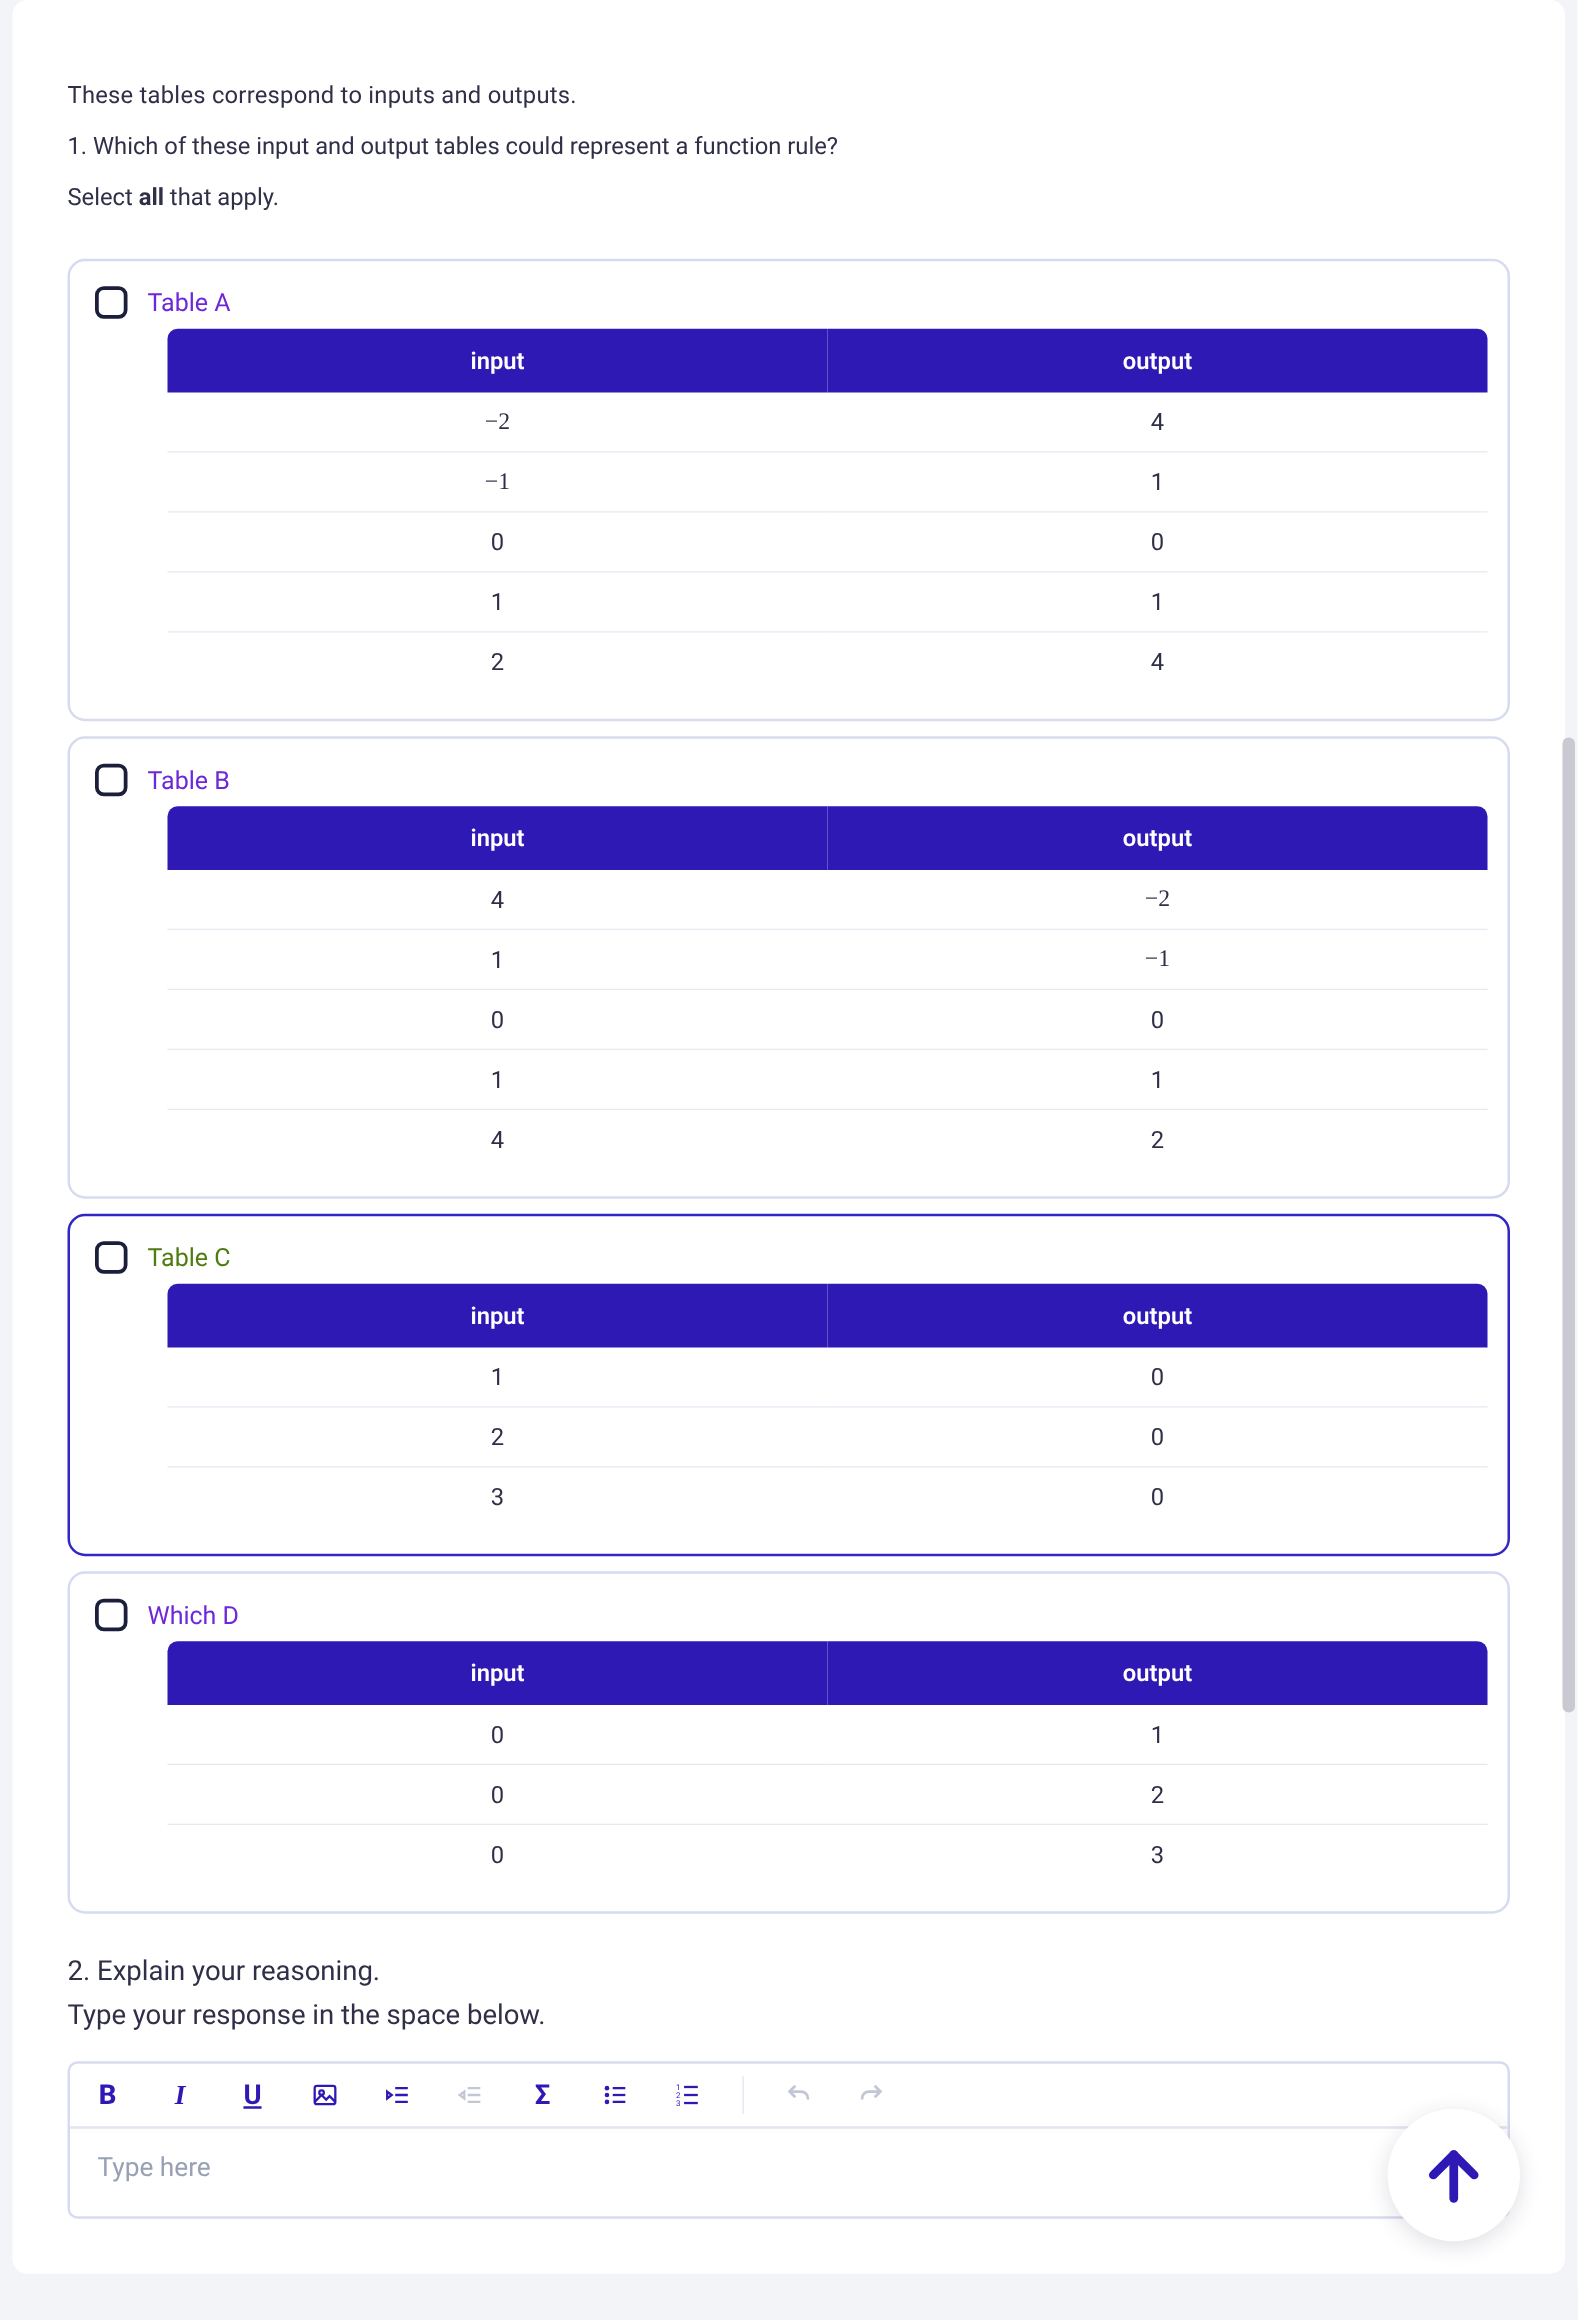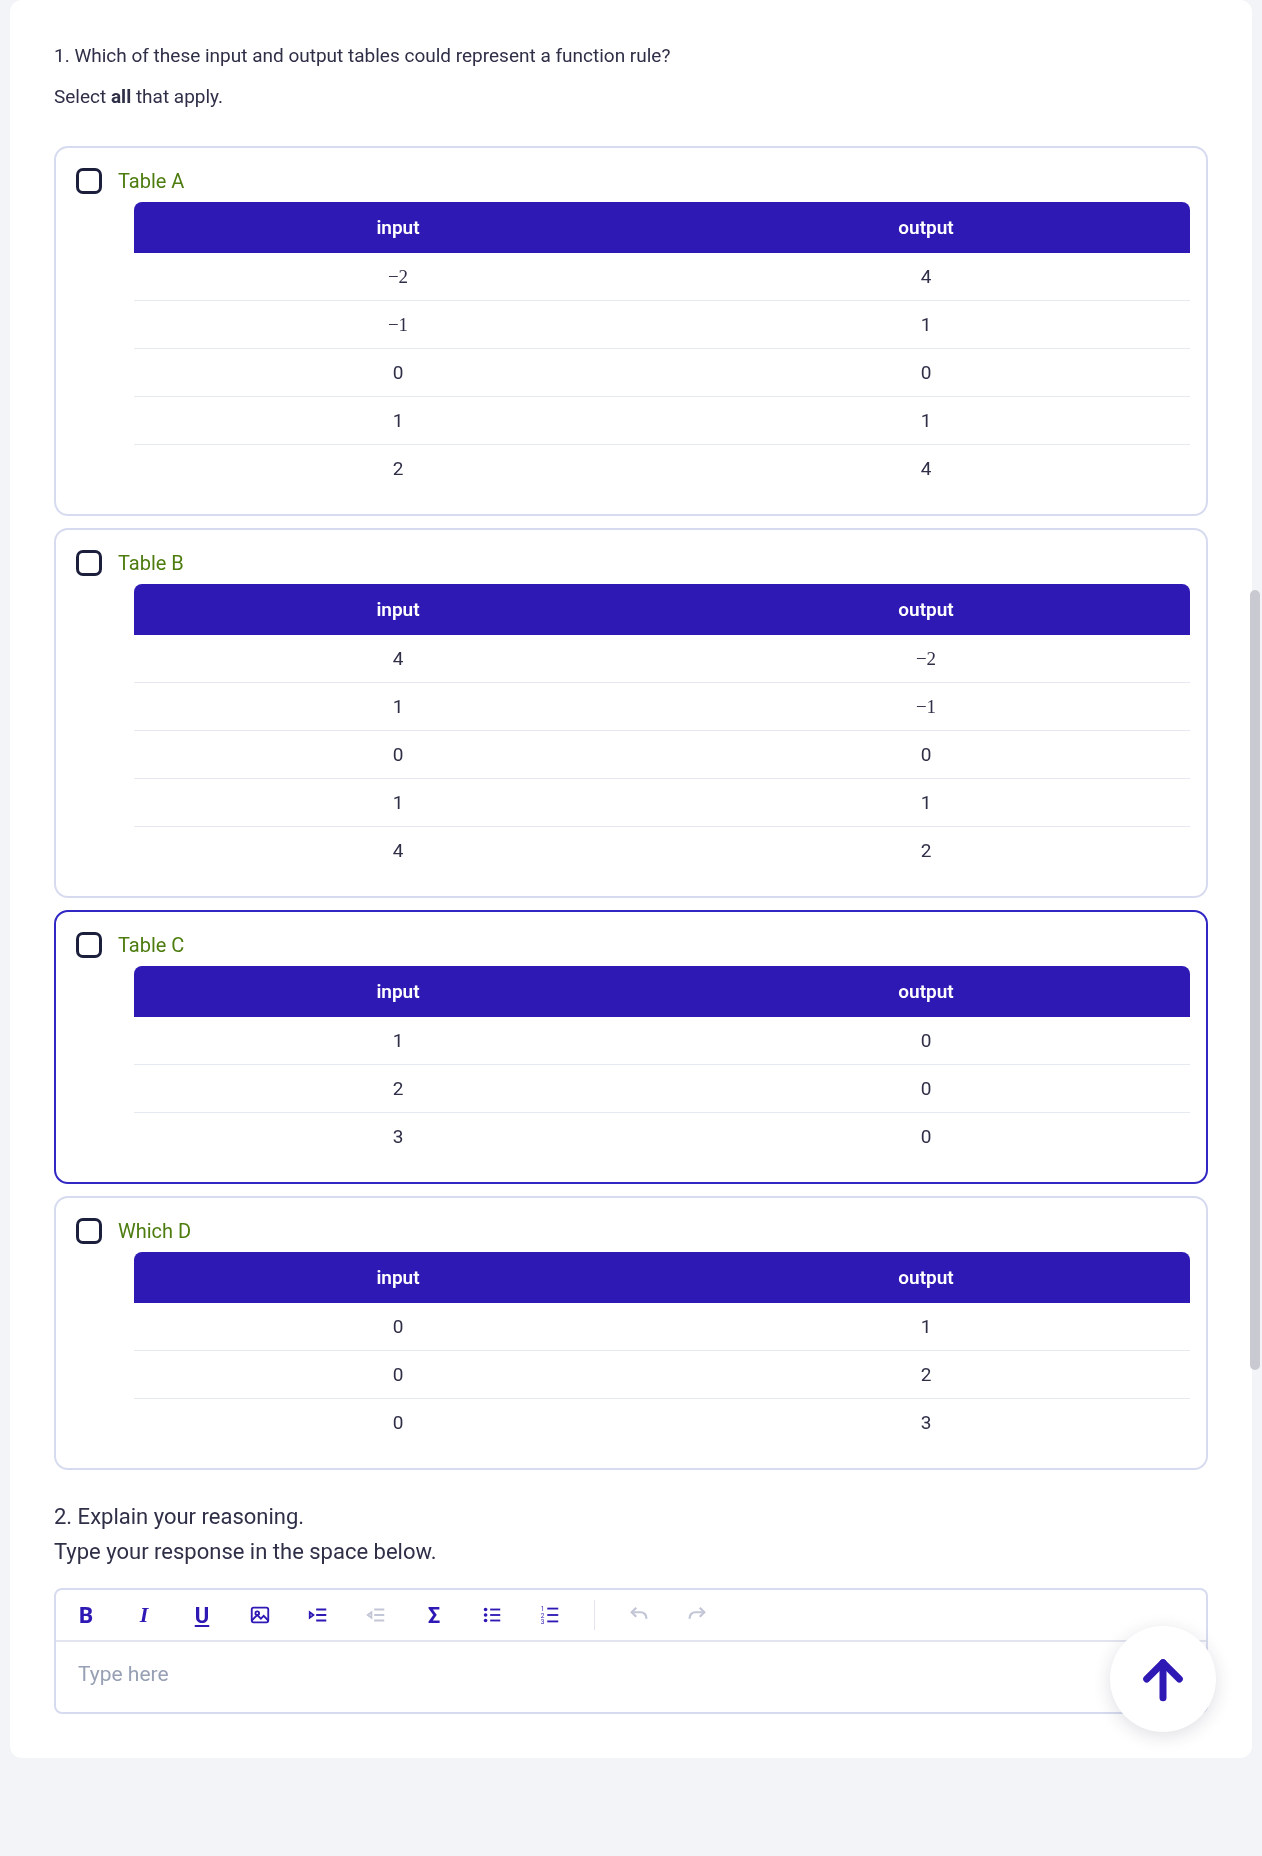--- a/index.html
+++ b/index.html
@@ -32,21 +32,21 @@
   }
   .option.selected { border-color:#3127c4; }
   .opt-head { display:flex; align-items:center; gap:16px; margin:4px 0 8px 0; }
   .checkbox {
     width:26px; height:26px;
     border:3px solid #1b1f3b;
     border-radius:7px;
     display:inline-block;
     flex:0 0 26px;
   }
-  .opt-label { font-size:20px; color:#4d7c0f; }
+  .opt-label { font-size:20px; color:#6d28d9; }
   .option.selected .opt-label { color:#4d7c0f; }
   .tbl-wrap { padding-left:58px; }
   table {
     width:100%;
     border-collapse:separate;
     border-spacing:0;
     table-layout:fixed;
   }
   thead th {
     background:#2f19b5;
@@ -118,20 +118,21 @@
     background:#c9c9d1;
     border-radius:5px;
   }
   .neg { font-family: "Cambria Math", "STIXGeneral", serif; }
 </style>
 </head>
 <body>
 
 <div class="card">
 
+  <p class="intro">These tables correspond to inputs and outputs.</p>
   <p class="question">1. Which of these input and output tables could represent a function rule?</p>
   <p class="select-text">
     <span>Select </span><strong>all</strong><span> that apply.</span>
   </p>
 
   <div class="option">
     <div class="opt-head">
       <span class="checkbox"></span>
       <span class="opt-label">Table A</span>
     </div>

